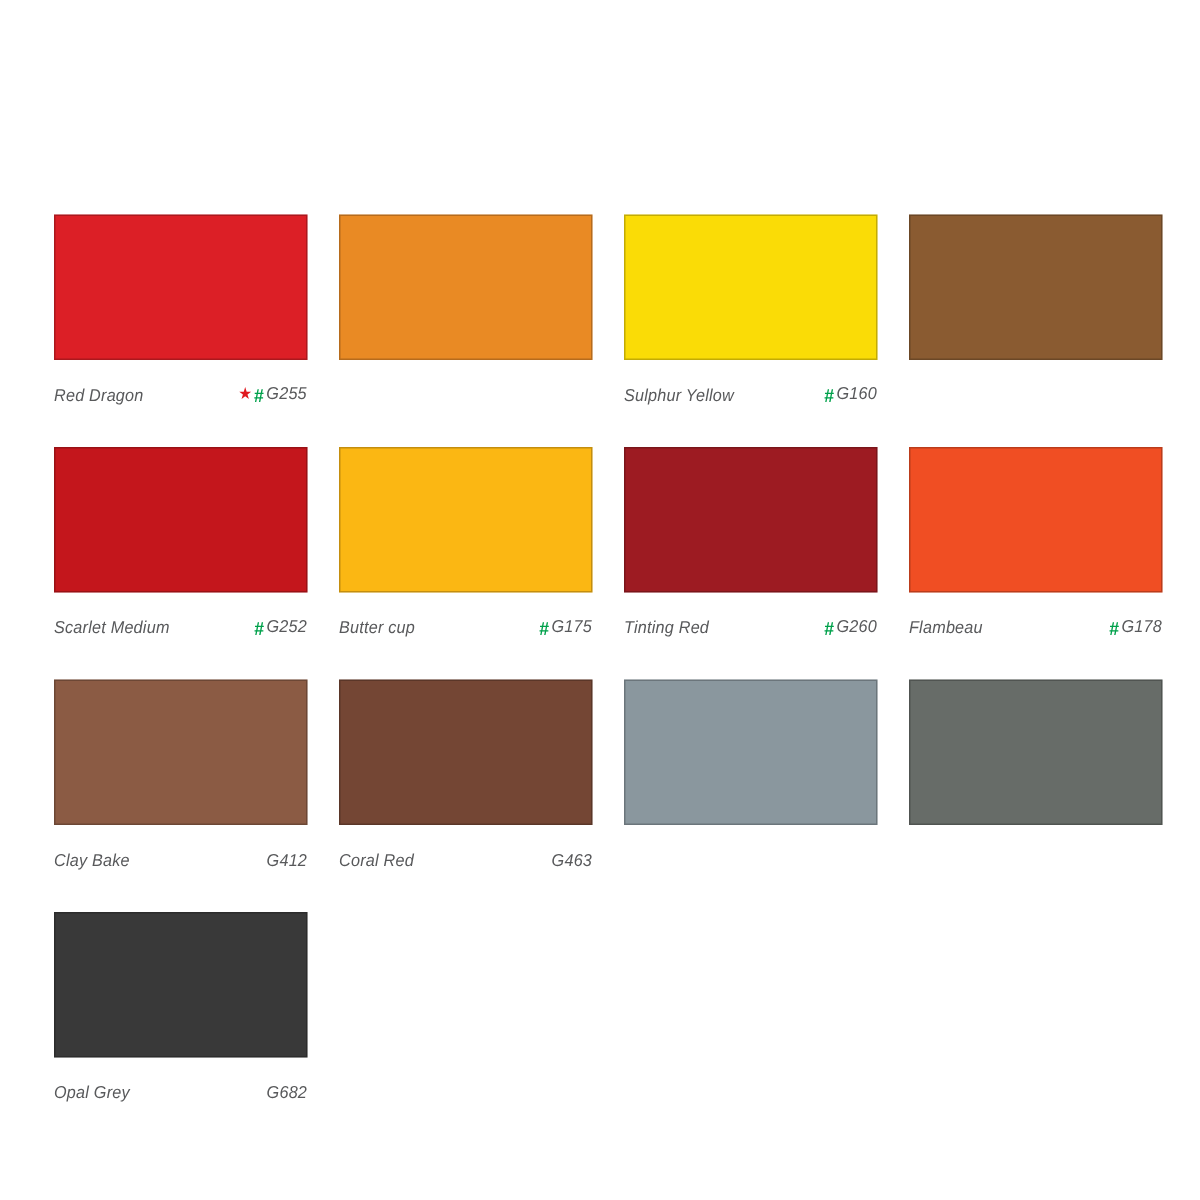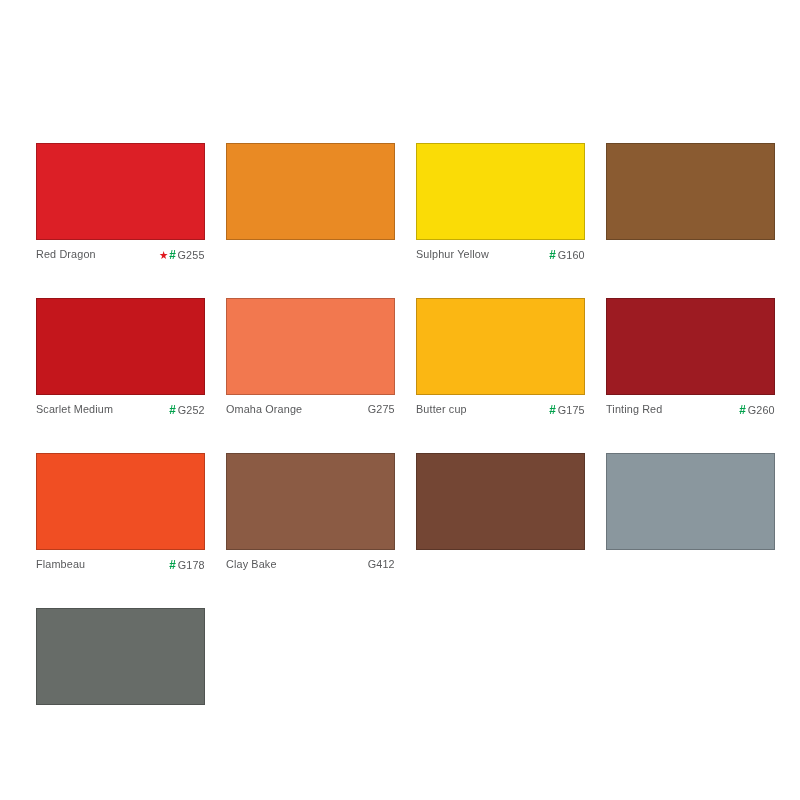--- a/index.html
+++ b/index.html
@@ -44,24 +44,25 @@
     width: 169px;
     height: 97px;
     border: 1px solid rgba(0,0,0,0.22);
     display: block;
   }
 
   .swatch-label {
     width: 169px;
     height: 30px;
     display: flex;
-    align-items: flex-start;
+    align-items: flex-end;
     justify-content: space-between;
     padding-top: 9px;
     white-space: nowrap;
+    font-style: italic;
   }
 
   .swatch-name {
     font-size: 11.5px;
     color: #58595b;
     letter-spacing: 0.15px;
     line-height: 1;
     transform: scaleX(0.94);
     transform-origin: left center;
   }
@@ -131,29 +132,20 @@
         <div class="swatch-chip" title="#c4161c" style="background-color: rgb(196, 22, 28);"></div>
         <div class="swatch-label">
           <span class="swatch-name">Scarlet Medium</span>
           <span class="swatch-code-group">
             <span class="marker-hash" style="color: rgb(0, 161, 75);">#</span>
             <span class="swatch-code">G252</span>
           </span>
         </div>
       </div>
       <div class="swatch-cell">
-        <div class="swatch-chip" title="#f2784f" style="background-color: rgb(242, 120, 79);"></div>
-        <div class="swatch-label">
-          <span class="swatch-name">Omaha Orange</span>
-          <span class="swatch-code-group">
-            <span class="swatch-code">G275</span>
-          </span>
-        </div>
-      </div>
-      <div class="swatch-cell">
         <div class="swatch-chip" title="#fbb713" style="background-color: rgb(251, 183, 19);"></div>
         <div class="swatch-label">
           <span class="swatch-name">Butter cup</span>
           <span class="swatch-code-group">
             <span class="marker-hash" style="color: rgb(0, 161, 75);">#</span>
             <span class="swatch-code">G175</span>
           </span>
         </div>
       </div>
       <div class="swatch-cell">
@@ -180,22 +172,37 @@
         <div class="swatch-chip" title="#8b5b44" style="background-color: rgb(139, 91, 68);"></div>
         <div class="swatch-label">
           <span class="swatch-name">Clay Bake</span>
           <span class="swatch-code-group">
             <span class="swatch-code">G412</span>
           </span>
         </div>
       </div>
       <div class="swatch-cell">
         <div class="swatch-chip" title="#744634" style="background-color: rgb(116, 70, 52);"></div>
+        <div class="swatch-label">
+          <span class="swatch-name">Coral Red</span>
+          <span class="swatch-code-group">
+            <span class="swatch-code">G463</span>
+          </span>
+        </div>
       </div>
       <div class="swatch-cell">
         <div class="swatch-chip" title="#8a979e" style="background-color: rgb(138, 151, 158);"></div>
       </div>
       <div class="swatch-cell">
         <div class="swatch-chip" title="#676c68" style="background-color: rgb(103, 108, 104);"></div>
+      </div>
+      <div class="swatch-cell">
+        <div class="swatch-chip" title="#393939" style="background-color: rgb(57, 57, 57);"></div>
+        <div class="swatch-label">
+          <span class="swatch-name">Opal Grey</span>
+          <span class="swatch-code-group">
+            <span class="swatch-code">G682</span>
+          </span>
+        </div>
       </div>
       <div class="swatch-cell is-empty"></div>
     </div>
 </div>
 
 </body></html>

